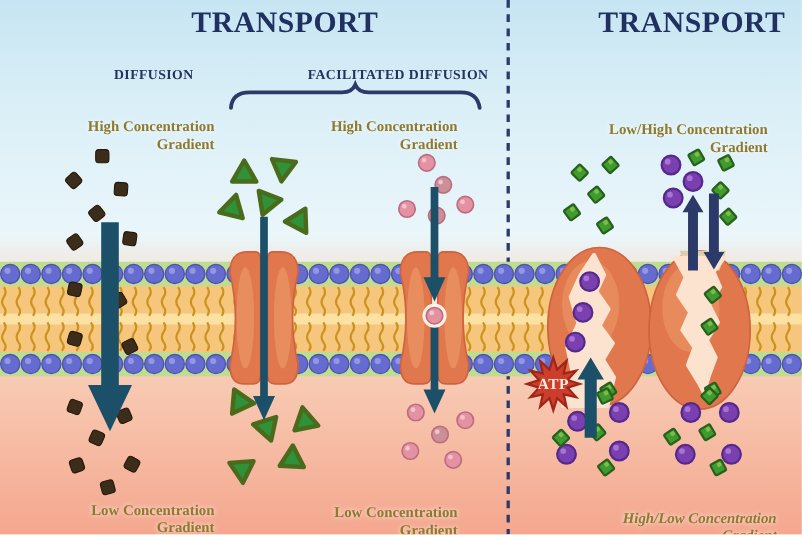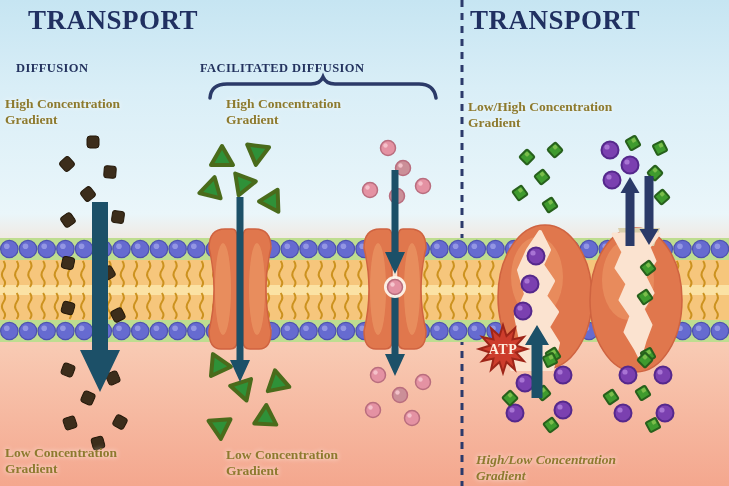--- a/index.html
+++ b/index.html
@@ -1,28 +1,28 @@
 <!DOCTYPE html>
 <html><head>
 <meta charset="utf-8">
 <style>
   html,body{margin:0;padding:0;background:#ffffff;}
   .canvas{
     position:relative;width:729px;height:486px;overflow:hidden;
     font-family:"Liberation Serif","DejaVu Serif",serif;
     background:linear-gradient(180deg,#c6e5f2 0%,#d9eef7 18%,#eaf6fa 44%,#f7ddcc 54%,#f8c9b2 72%,#f4a78e 100%);
   }
-  .t{position:absolute;text-align:left;font-weight:bold;}
+  .t{position:absolute;text-align:right;font-weight:bold;}
   .title{font-size:27px;color:#203061;letter-spacing:.5px;}
   #title-left{left:28px;top:5px;width:316px;}
   #title-right{left:470px;top:5px;width:244px;}
   .section{font-size:12.5px;color:#24335f;letter-spacing:.4px;}
   #lbl-diffusion{left:16px;top:61px;width:160px;}
   #lbl-facilitated{left:200px;top:61px;width:244px;}
-  .conc{font-size:13.5px;line-height:16px;color:#8d7a2e;text-shadow:0 0 5px rgba(255,255,255,.85);}
+  .conc{font-size:13.5px;line-height:16px;color:#8d7a2e;text-shadow:0 0 5px rgba(255,255,255,.85);margin-top:11px;}
   #hc-left{left:5px;top:96px;width:190px;}
   #hc-mid{left:226px;top:96px;width:190px;}
   #lh-right{left:468px;top:99px;width:230px;}
   #lc-left{left:5px;top:445px;width:190px;}
   #lc-mid{left:226px;top:447px;width:190px;}
   #hl-right{left:476px;top:452px;width:230px;font-style:italic;}
   #scene{position:absolute;left:0;top:0;width:729px;height:486px;}
   #scene text{font-family:"Liberation Serif","DejaVu Serif",serif;font-weight:bold;}
 </style>
 </head>

